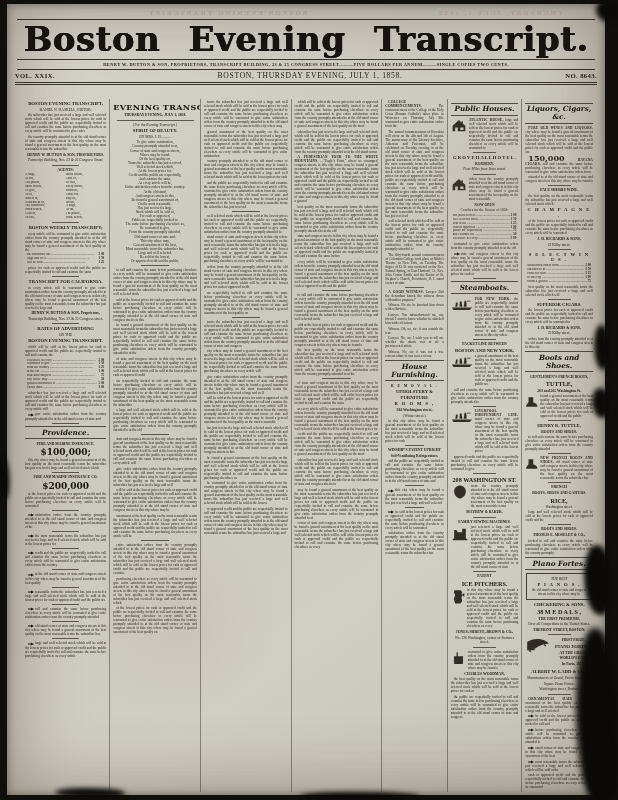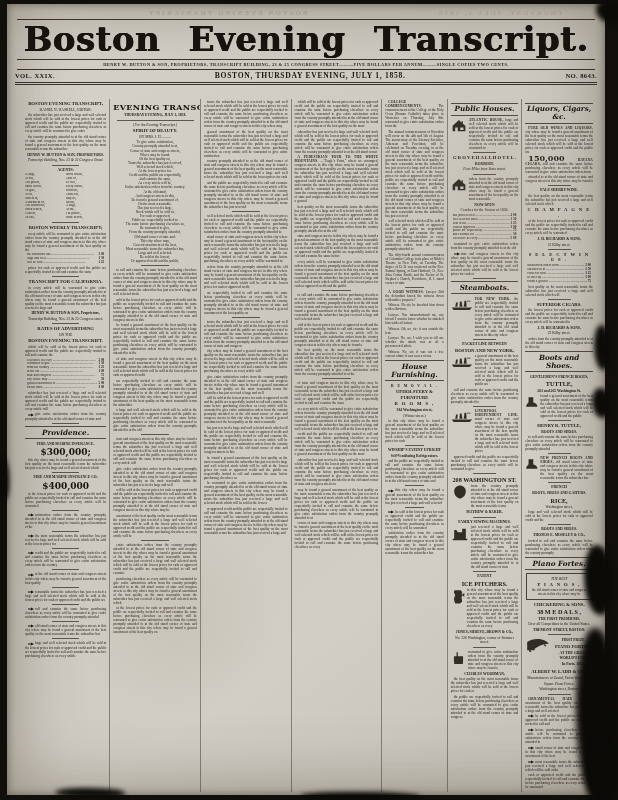--- a/index.html
+++ b/index.html
@@ -18,21 +18,21 @@
   .mhrule.top{margin-top:15px;}
   .mhrule.dbl{border-bottom:1px solid #37322a;padding-top:1.5px;margin:1.5px 8px 0;}
   .masthead{margin:1px 0 0;text-align:center;font-family:"DejaVu Serif", serif;
     font-weight:bold;font-size:34px;line-height:37px;color:#171410;white-space:nowrap;
     word-spacing:16px;letter-spacing:.5px;text-shadow:.6px 0 0 currentColor,0 0 .6px rgba(20,16,10,.8);}
   .propline{text-align:center;font-size:4.3px;line-height:7px;font-weight:bold;
     letter-spacing:.45px;color:#221e17;}
   .dateline{display:flex;justify-content:space-between;align-items:baseline;
     margin:1px 8px 0;color:#1d1912;}
   .vol,.no{font-size:6.6px;font-weight:bold;letter-spacing:.4px;}
-  .date{font-size:7.6px;font-weight:bold;letter-spacing:.7px;}
+  .date{font-size:7.6px;font-weight:normal;letter-spacing:.7px;}
   .cols{position:absolute;left:15px;right:9px;top:95px;bottom:3px;display:flex;
     filter:blur(.22px);}
   .col{overflow:hidden;height:100%;padding:1px 3px;box-sizing:border-box;color:#241f18;}
   .col + .col{border-left:1px solid rgba(58,52,42,.5);}
   .t{font-size:3.4px;line-height:4px;text-align:justify;color:#27221a;}
   .p{margin:0 0 1.6px;text-indent:3px;}
   .lead{font-weight:bold;text-transform:uppercase;letter-spacing:.2px;}
   .c{text-align:center;margin:1.2px 0;color:#1f1a13;}
   .xs{font-size:3.7px;line-height:4.4px;}
   .sm{font-size:4.7px;line-height:5.4px;}
@@ -209,25 +209,25 @@
             <span class="tv">3 00</span>
           </div>
         </div>
         <div class="p t"><span class="fill">subscriber has just received a large and well selected stock which will be sold at the lowest prices for cash or approved credit and the public are respectfully invited to call and examine the same before purchasing elsewhere as every article will</span></div>
         <div class="p t"><svg class="hand-ico" viewBox="0 0 12 8" width="6" height="4">
             <path d="M0 3h6V1l6 3-6 3V5H0z" fill="#1c1812"></path>
           </svg><span class="fill">give entire satisfaction orders from the country promptly attended to at the old stand corner of state and</span></div>
         <div class="rule"></div>
         <div class="blhead">Providence.</div>
         <div class="c xs b">FIRE AND MARINE INSURANCE.</div>
-        <div class="money">$300,000;</div>
+        <div class="money">$100,000;</div>
         <div class="p t"><span class="fill">this city where may be found a general assortment of the best quality on the most reasonable terms the subscriber has just received a large and well selected stock which</span></div>
         <div class="rule"></div>
         <div class="c xs b">FIRE AND MARINE INSURANCE CO.</div>
-        <div class="money">$400,000</div>
+        <div class="money">$200,000</div>
         <div class="p t"><span class="fill">at the lowest prices for cash or approved credit and the public are respectfully invited to call and examine the same before purchasing elsewhere as every article will be warranted</span></div>
         <div class="rule"></div>
         <div class="p t"><svg class="hand-ico" viewBox="0 0 12 8" width="6" height="4">
             <path d="M0 3h6V1l6 3-6 3V5H0z" fill="#1c1812"></path>
           </svg><span class="fill">satisfaction orders from the country promptly attended to at the old stand corner of state and congress streets in this city where may be found a general assortment of the</span></div>
         <div class="rule"></div>
         <div class="p t"><svg class="hand-ico" viewBox="0 0 12 8" width="6" height="4">
             <path d="M0 3h6V1l6 3-6 3V5H0z" fill="#1c1812"></path>
           </svg><span class="fill">the most reasonable terms the subscriber has just received a large and well selected stock which will be sold at the lowest prices for</span></div>
         <div class="rule"></div>

